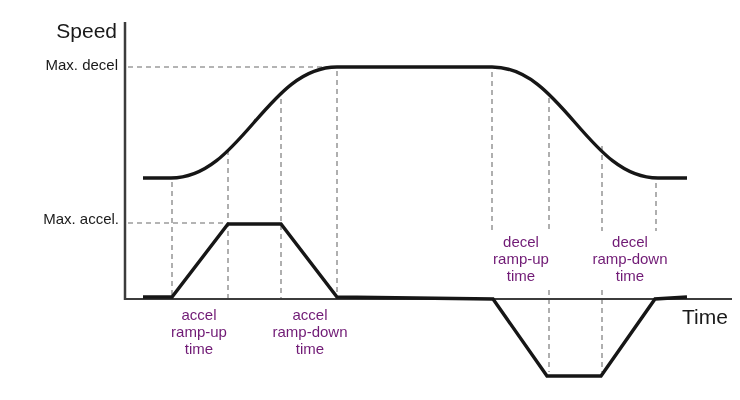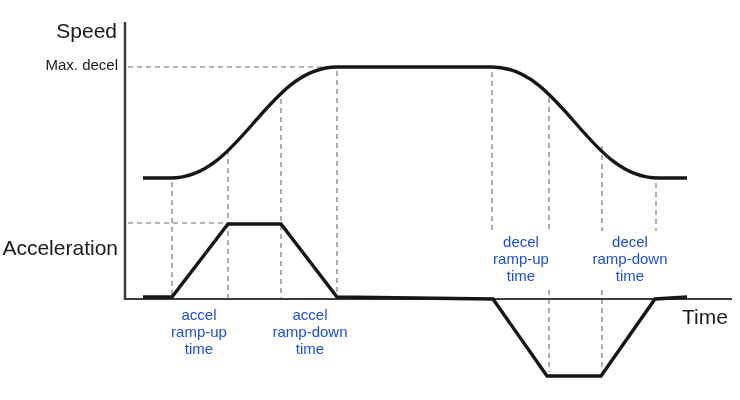--- a/index.html
+++ b/index.html
@@ -33,21 +33,21 @@
     font-size: 15px;
   }
   .lbl-right {
     text-align: right;
   }
   .phase-label {
     position: absolute;
     text-align: center;
     font-size: 15px;
     line-height: 17px;
-    color: #1d4ed8;
+    color: #701a75;
     transform: translateX(-50%);
   }
   .phase-label span {
     display: block;
   }
 </style>
 </head>
 <body>
 
 <div id="stage">
@@ -72,22 +72,22 @@
         <line x1="125" y1="22" x2="125" y2="300" stroke="#3c3c3c" stroke-width="2.5"></line>
       </g>
     <path id="speed-path" fill="none" stroke-linecap="butt" stroke-linejoin="round" d="M 143 178 L 171 178 C 240.72 178, 267.28 67, 337 67 L 492 67 C 561.72 67, 588.28 178, 658 178 L 687 178" stroke="#161616" stroke-width="3.4"></path>
     <path id="accel-path" fill="none" stroke-linecap="butt" stroke-linejoin="miter" d="M 143 297 L 172 297 L 228 224 L 281 224 L 337 297 L 493 299 L 547 376 L 601 376 L 655 299 L 687 297" stroke="#161616" stroke-width="3.4"></path>
   </svg>
 
   <div class="lbl lbl-big lbl-right" style="top:20px; right:623px;">Speed</div>
 
   <div class="lbl lbl-small lbl-right" style="top:57px; right:622px;">Max. decel</div>
 
+  <div class="lbl lbl-small lbl-right" style="top:211px; right:621px;">Max. accel.</div>
 
-  <div class="lbl lbl-big lbl-right" style="top:237px; right:622px;">Acceleration</div>
 
   <div class="lbl lbl-big" style="top:306px; left:682px;">Time</div>
 
   <div class="phase-label" style="top:306px; left:199px;">
     <span>accel</span>
     <span>ramp-up</span>
     <span>time</span>
   </div>
 
   <div class="phase-label" style="top:306px; left:310px;">

